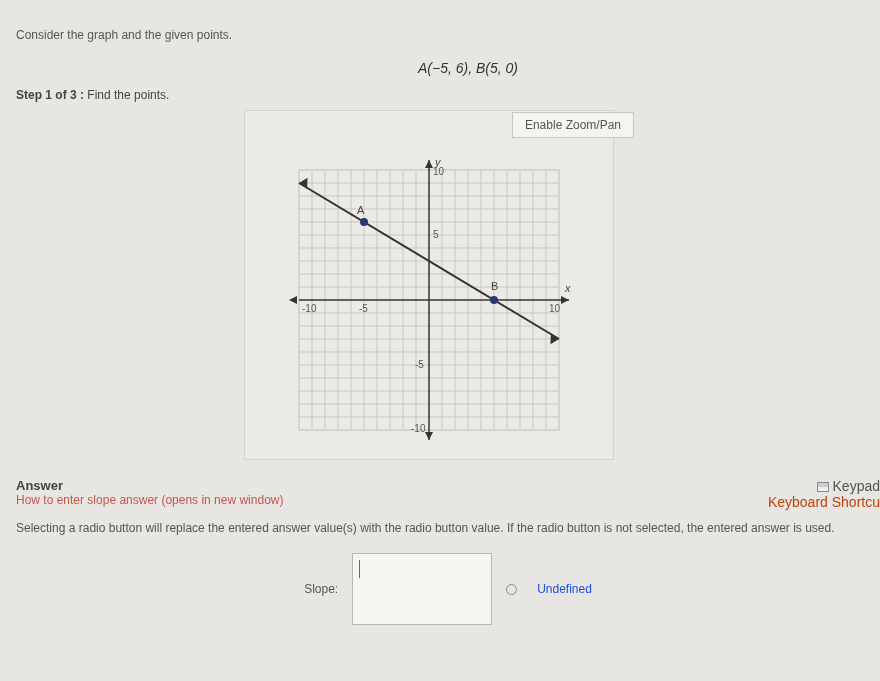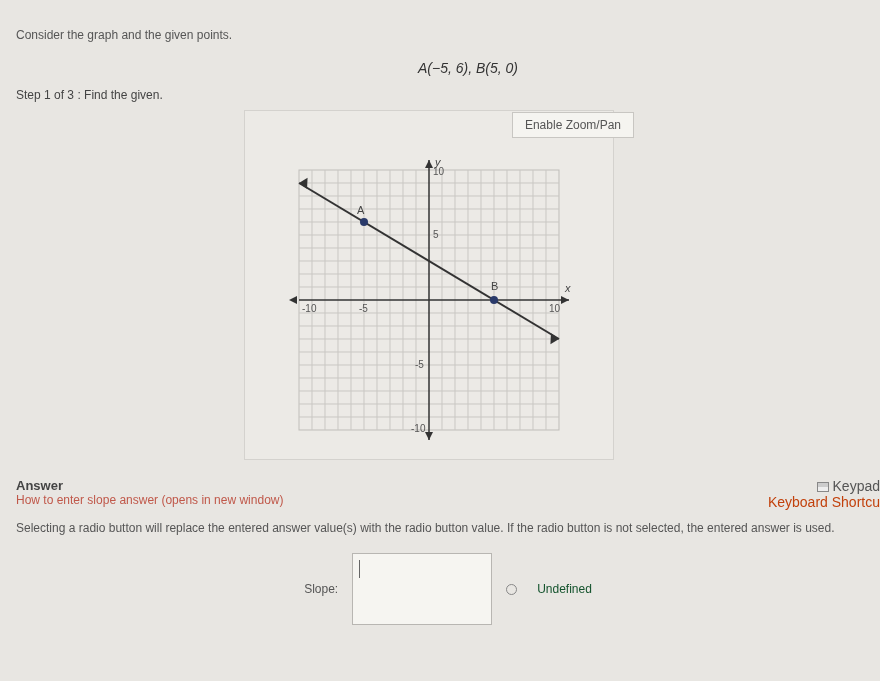--- a/index.html
+++ b/index.html
@@ -10,21 +10,21 @@
   height: 681px;
   color: #444;
   font-size: 13px;
   position: relative;
   overflow: hidden;
 }
 .page { padding: 8px 0 0 16px; margin-top: 20px; }
 .prompt { font-size: 12px; color: #555; margin-bottom: 18px; }
 .points { text-align: center; font-style: italic; font-size: 14px; color: #333; margin-bottom: 12px; margin-left: 40px; }
 .step { font-size: 12px; color: #444; margin-bottom: 8px; }
-.step b { font-weight: normal; }
+.step b { font-weight: bold; }
 .graph-area {
   position: relative;
   width: 408px;
   margin: 0 auto 10px auto;
 }
 .zoom-btn {
   position: absolute;
   top: 2px; right: 18px;
   background: #f5f4f0;
   border: 1px solid #c8c6c2;
@@ -53,34 +53,34 @@
 .slope-box {
   width: 140px; height: 72px;
   border: 1px solid #b8b6b2;
   background: #f6f5f1;
   position: relative;
 }
 .slope-box .cursor {
   position: absolute; left: 6px; top: 6px;
   width: 1px; height: 18px; background: #666;
 }
-.undef { display: flex; align-items: center; gap: 20px; font-size: 12px; color: #14532d; text-align: center; }
+.undef { display: flex; align-items: center; gap: 20px; font-size: 12px; color: #1d4ed8; text-align: center; }
 .undef .radio {
   width: 11px; height: 11px; border: 1px solid #888; border-radius: 50%;
 }
 .kp-icon { display:inline-block; width:12px; height:10px; border:1px solid #888; vertical-align:middle; margin-right:4px; background:linear-gradient(#ccc 50%, #eee 50%); }
 </style>
 </head>
 <body>
 
 <div class="page">
   <div class="prompt">Consider the graph and the given points.</div>
   <div class="points">A(−5, 6), B(5, 0)</div>
   <div class="step">
-    <b>Step 1 of 3 :</b><span> Find the given.</span>
+    <b>Step 1 of 3 :</b><span> Find the points.</span>
   </div>
 
   <div class="graph-area">
     <button class="zoom-btn">Enable Zoom/Pan</button>
     <div class="graph-frame">
       <svg class="grid" width="300" height="300" viewBox="0 0 300 300">
         <rect x="20" y="20" width="260" height="260" fill="#eceae6" stroke="#bfbdb9"></rect>
         <g stroke="#c9c7c3" stroke-width="1">
           <line x1="33" y1="20" x2="33" y2="280"></line>
             <line x1="46" y1="20" x2="46" y2="280"></line>

